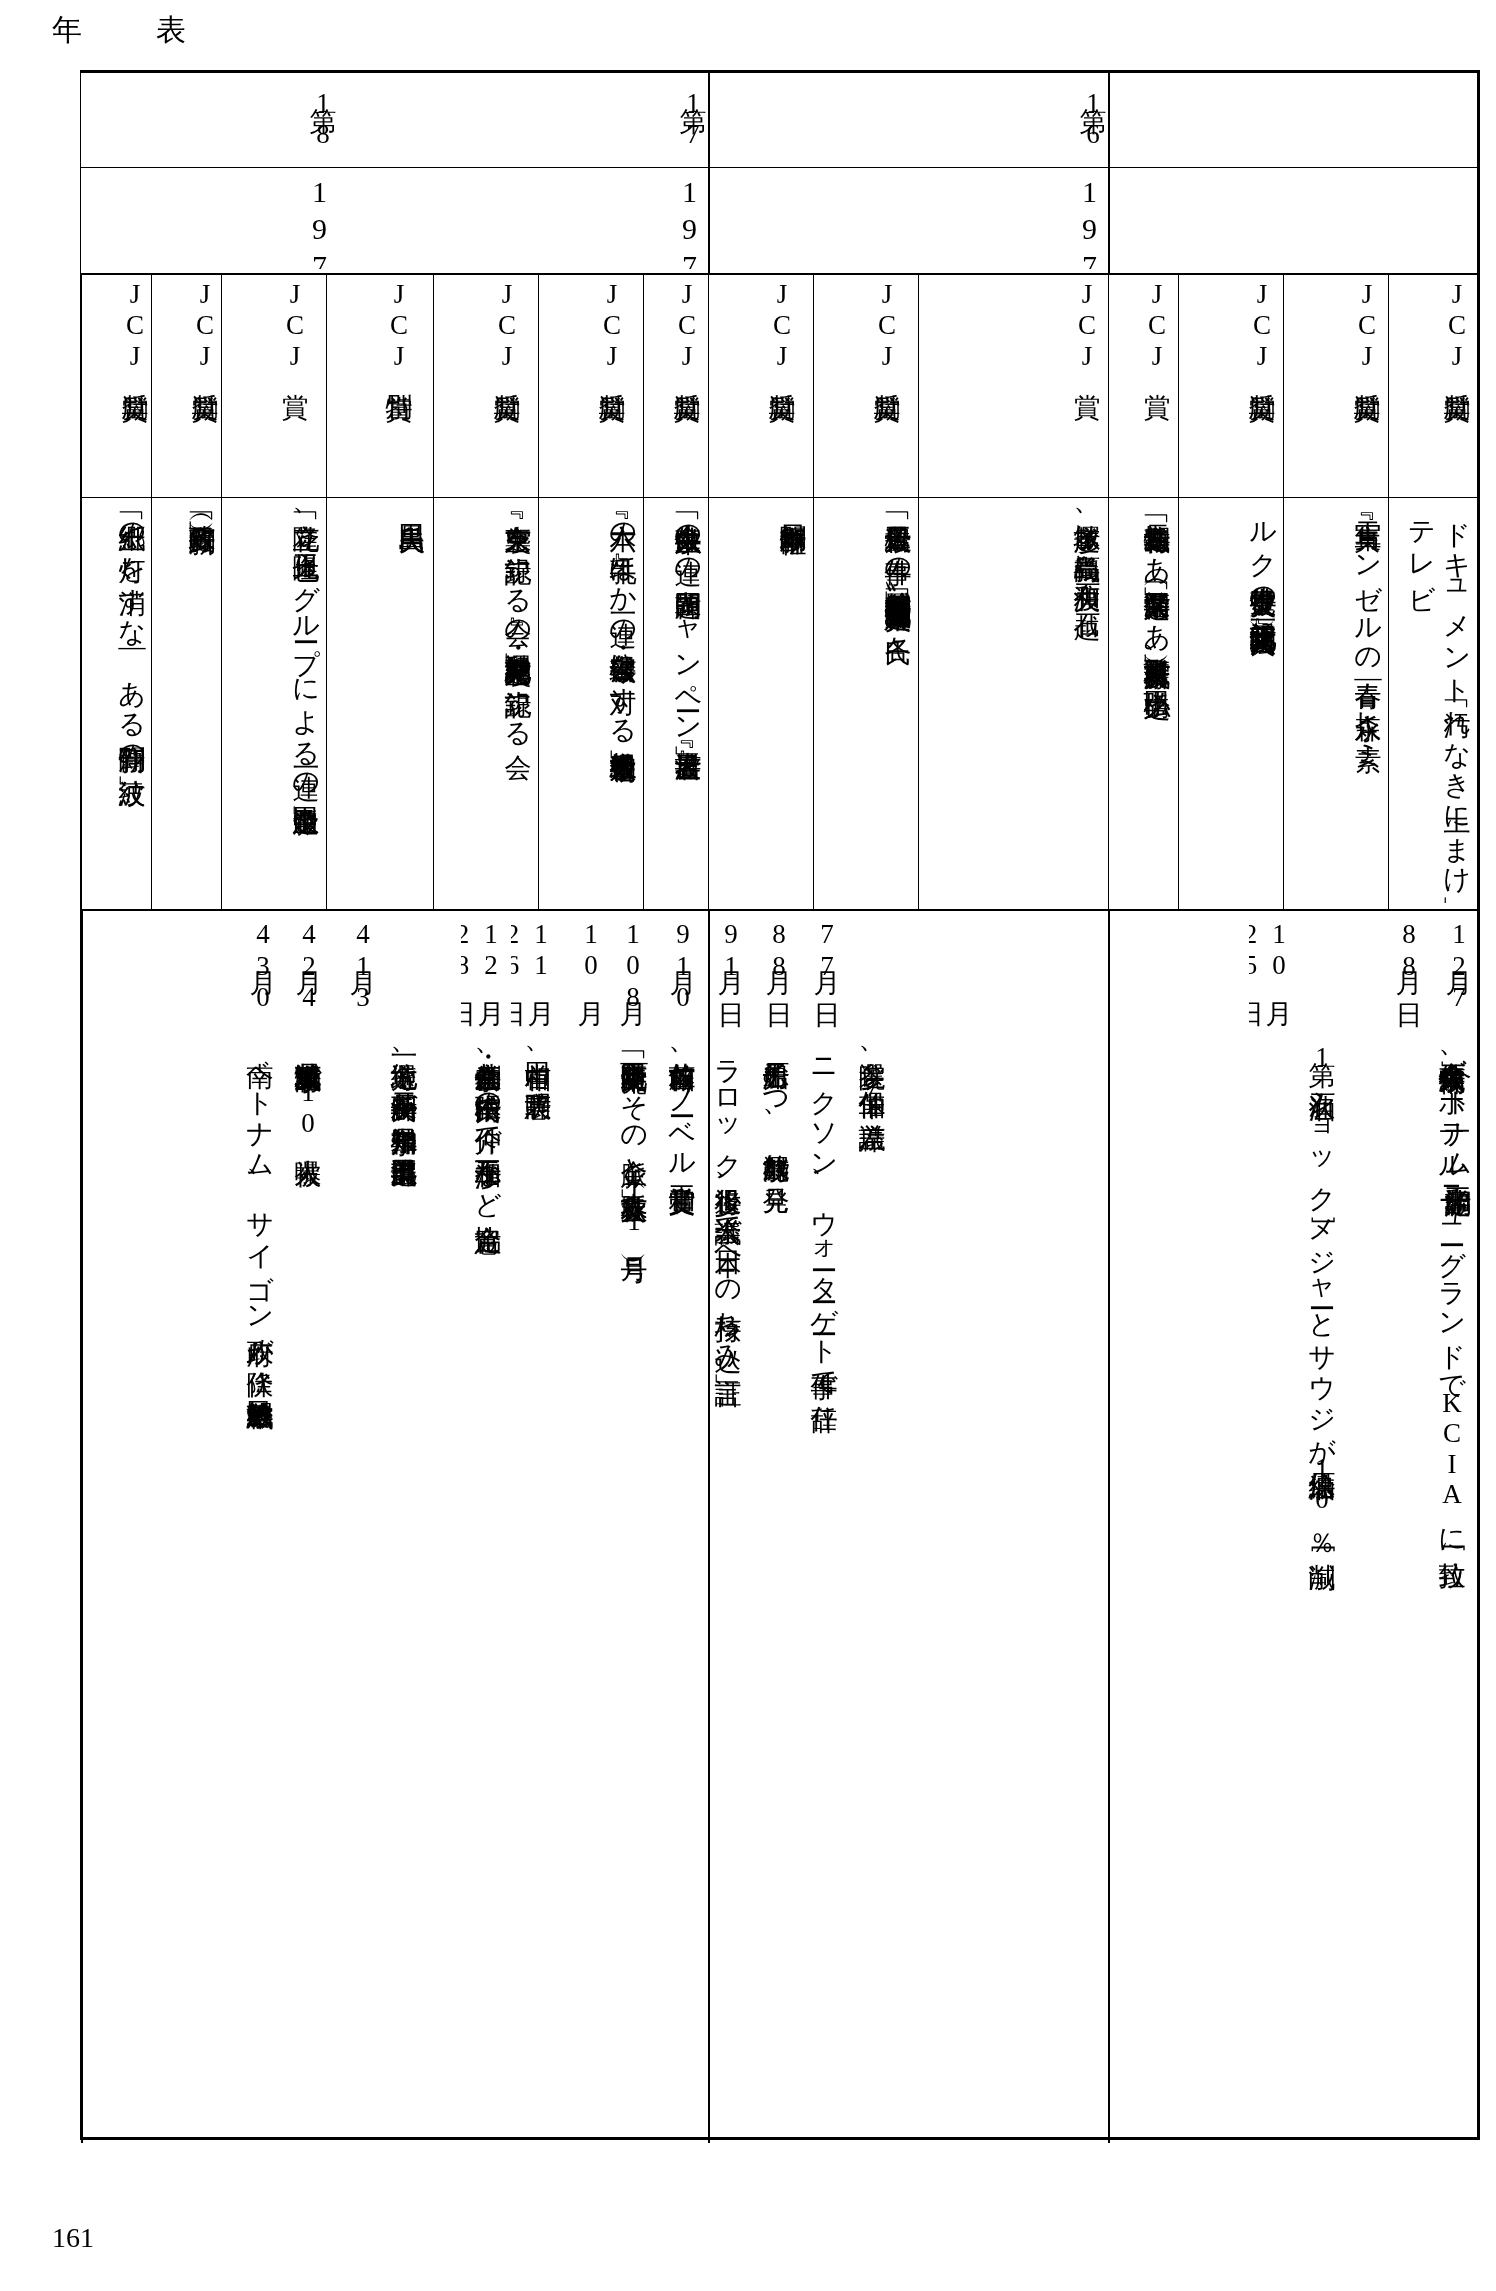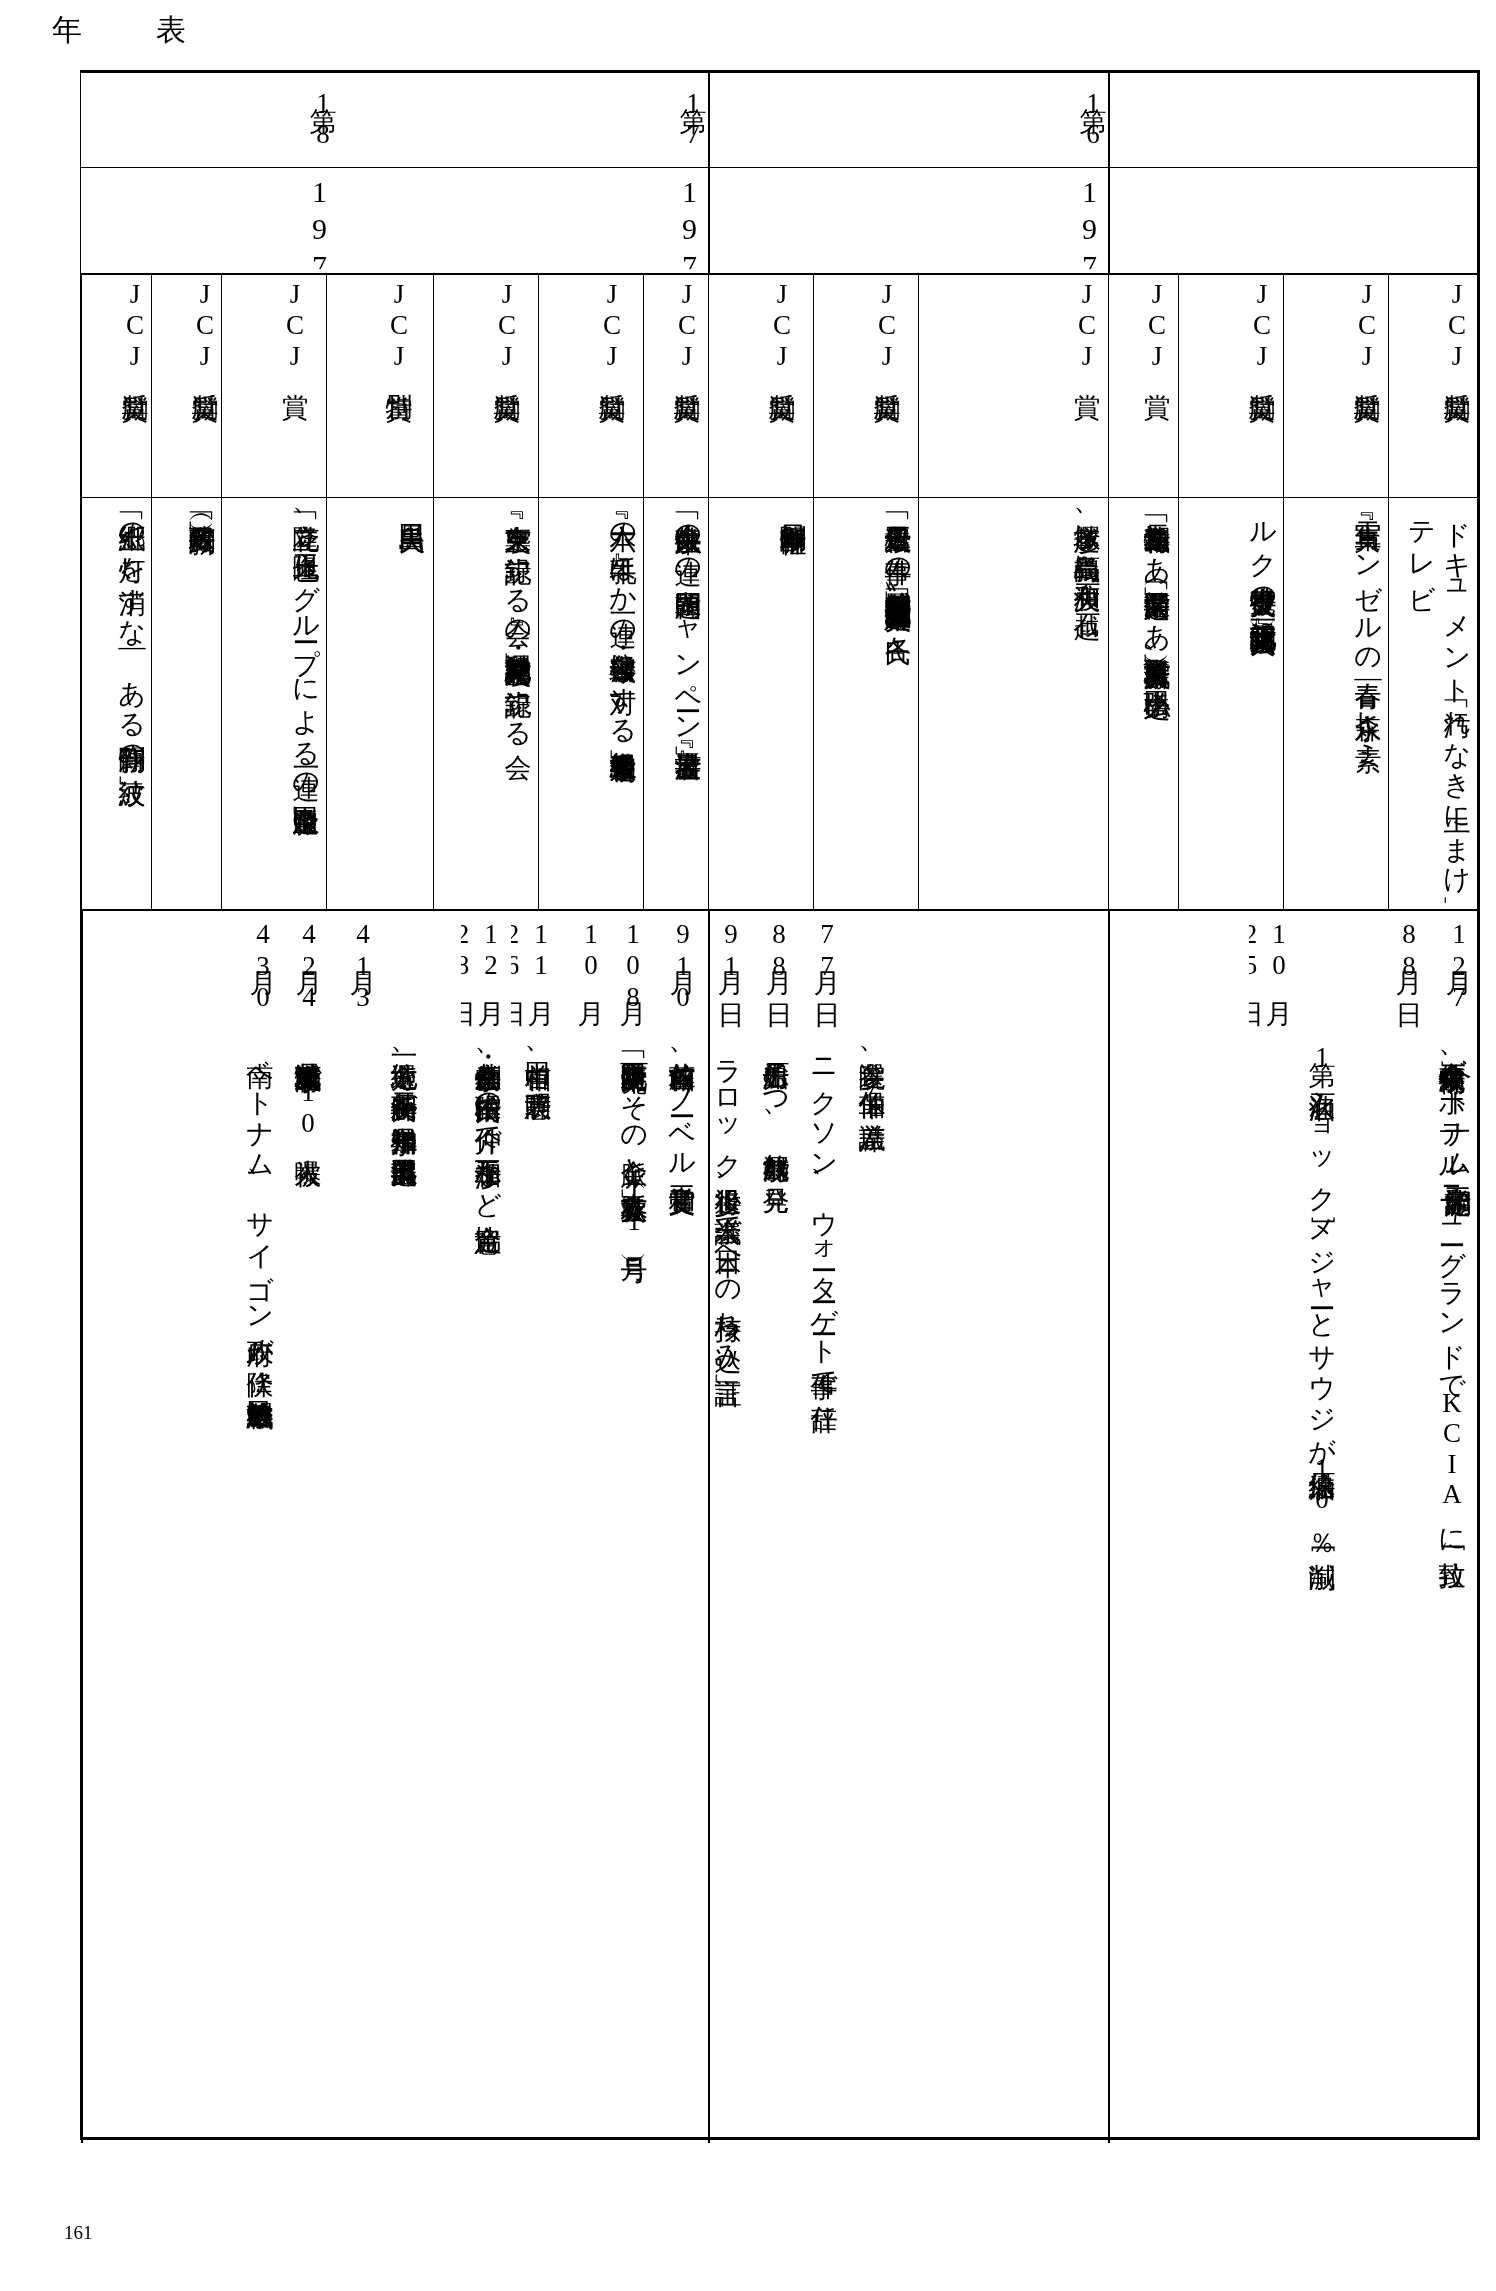--- a/index.html
+++ b/index.html
@@ -22,23 +22,23 @@
     left: 52px;
     top: 10px;
     font-size: 30px;
     letter-spacing: 22px;
     white-space: nowrap;
   }
 
   
   #page-number {
     position: absolute;
-    left: 64px;
+    left: 52px;
     top: 2222px;
-    font-size: 19px;
+    font-size: 28px;
     text-align: center;
   }
 
   
   #table-frame {
     position: absolute;
     left: 80px;
     top: 70px;
     width: 1400px;
     height: 2070px;

